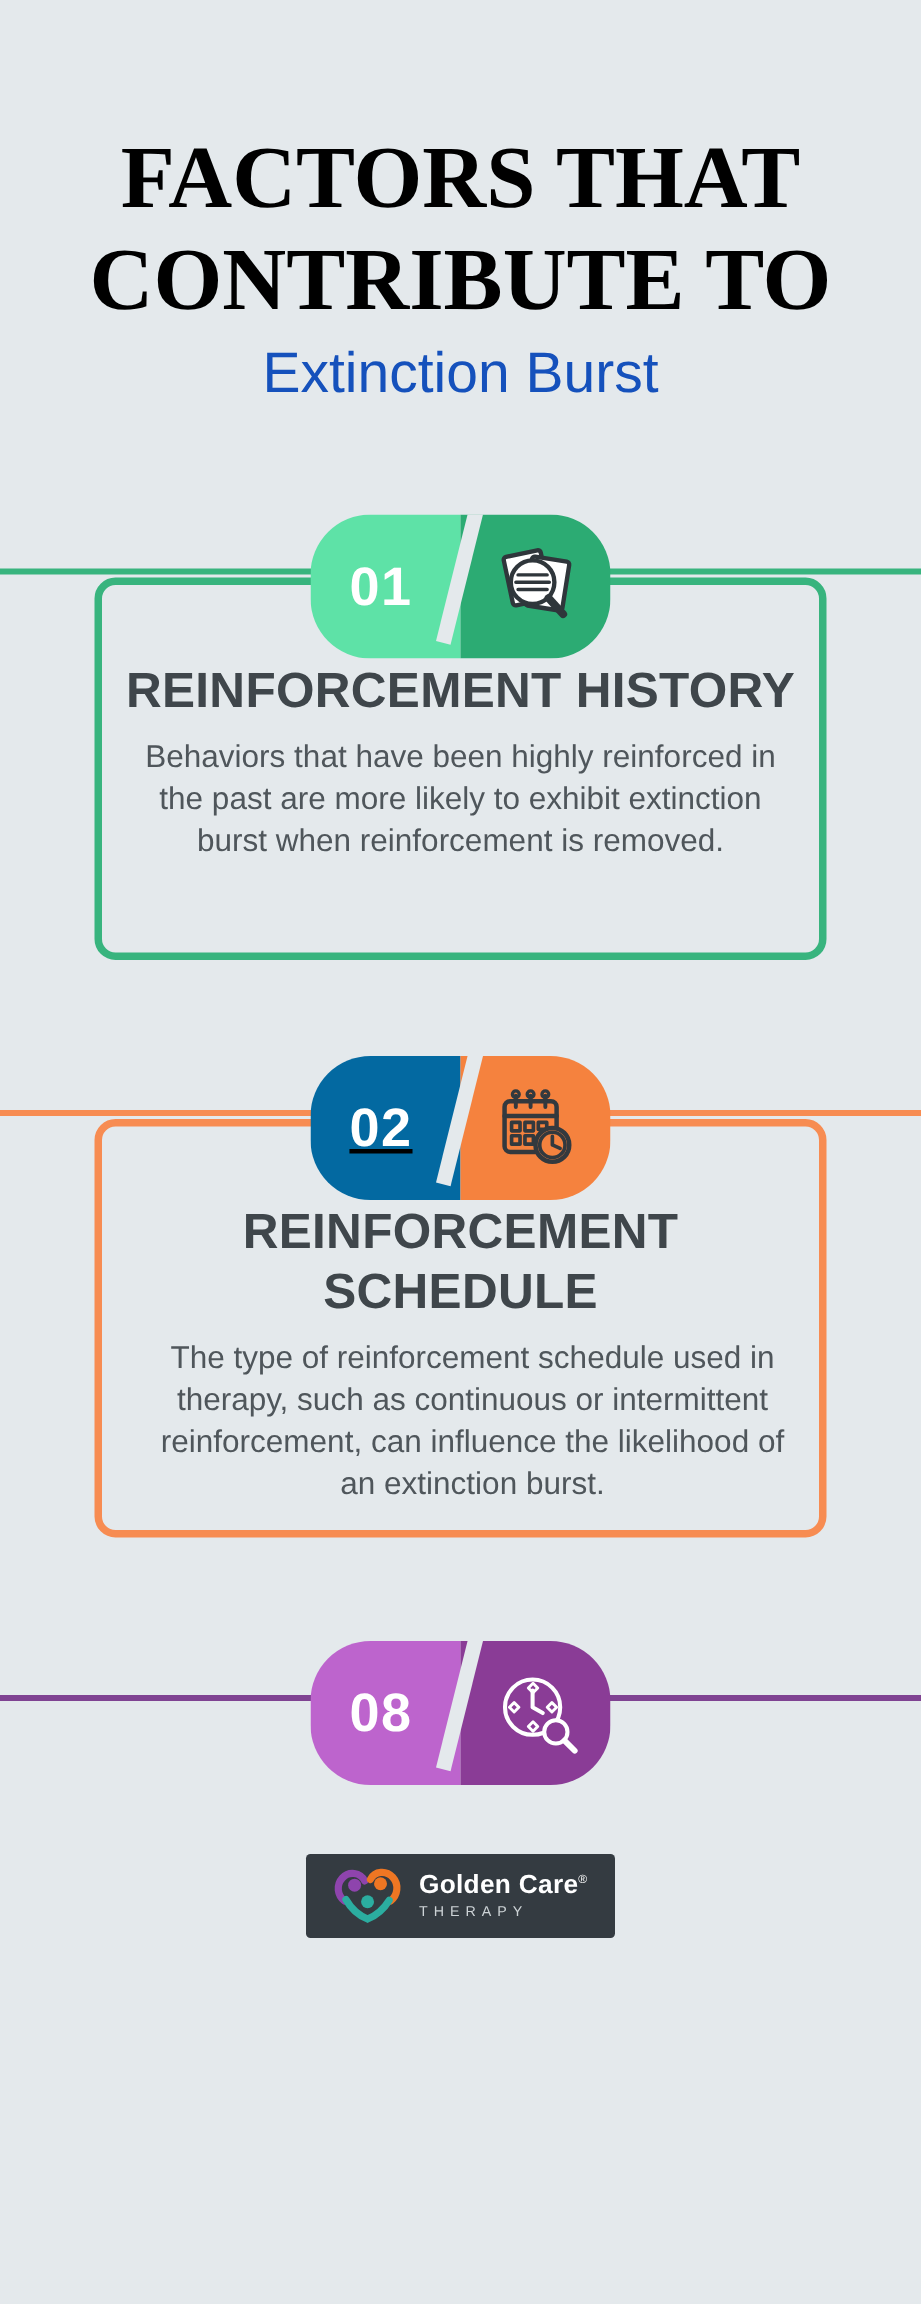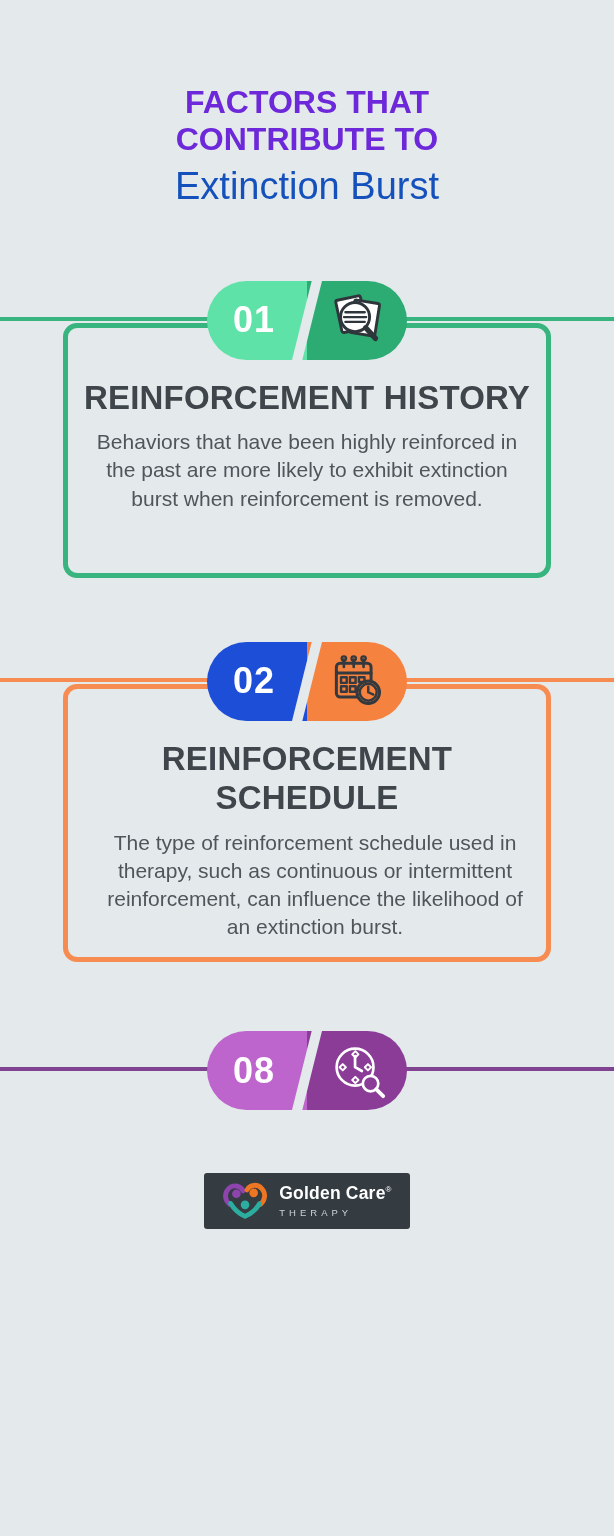--- a/index.html
+++ b/index.html
@@ -4,22 +4,22 @@
 <style>
   html,body{margin:0;padding:0;}
   body{
     width:614px;height:1536px;overflow:hidden;
     background:#E4E9EC;
     font-family:"Liberation Sans","DejaVu Sans",sans-serif;
     position:relative;
   }
   .header{padding-top:84px;text-align:center;}
   .title{
-    font-size:32px;font-weight:800;line-height:1.16;
-    color:#6d28d9;letter-spacing:0;margin:0;
+    font-size:59px;font-weight:800;line-height:1.16;
+    color:#000000;letter-spacing:0;margin:0;font-family:Liberation Serif, serif;
   }
   .subtitle{
     font-size:38px;font-weight:500;margin-top:5px;line-height:1.25;
   }
   .card-block{position:relative;width:614px;padding-top:42px;box-sizing:border-box;}
   .block-1{margin-top:70px;}
   .block-2{margin-top:64px;}
   .block-3{margin-top:69px;}
   .connector-line{
     position:absolute;left:0;right:0;top:36px;height:4px;z-index:1;
@@ -39,21 +39,21 @@
     line-height:1.2;letter-spacing:.2px;
   }
   .card-body{
     margin:11px auto 0;font-size:21px;color:#4F565B;line-height:1.34;
   }
   .card-1 .card-body{max-width:446px;}
   .card-2 .card-body{max-width:462px;margin-left:16px;}
   .card-3 .card-body{max-width:474px;}
   .badge{
     position:absolute;z-index:3;top:0;left:50%;transform:translateX(-50%);
-    width:200px;height:79px;border-radius:40px;overflow:hidden;
+    width:200px;height:96px;border-radius:40px;overflow:hidden;
     display:flex;
   }
   .badge-left{
     width:50%;height:100%;display:flex;align-items:center;justify-content:center;
   }
   .badge-num{
     color:#FFFFFF;font-size:36px;font-weight:800;letter-spacing:1px;
     padding-right:6px;
   }
   .badge-right{
@@ -113,21 +113,21 @@
   </div>
   <div class="card card-1" style="border-color: rgb(56, 180, 126);">
     <h2 class="card-heading">REINFORCEMENT HISTORY</h2>
     <p class="card-body">Behaviors that have been highly reinforced in the past are more likely to exhibit extinction burst when reinforcement is removed.</p>
   </div>
 </section>
 
 <section class="card-block block-2">
   <div class="connector-line" style="background-color: rgb(247, 140, 82);"></div>
   <div class="badge">
-    <div class="badge-left" style="background-color: #1d4ed8;">
+    <div class="badge-left" style="background-color: #0369a1; text-decoration: underline;">
       <span class="badge-num">02</span>
     </div>
     <div class="badge-right" style="background-color: rgb(245, 130, 62); --half: #F5823E; --stroke: #33393E;">
       <svg width="60" height="60" viewBox="0 0 64 64">
         <g stroke-width="3.2" stroke-linecap="round" stroke-linejoin="round">
           <rect class="st" x="10" y="13" width="37" height="36" rx="4"></rect>
           <path class="st" d="M10 23.5h37"></path>
           <path class="st" stroke-width="2.8" d="M18 9v8M28.5 9v8M39 9v8"></path>
           <circle class="st" stroke-width="2.4" cx="18" cy="8" r="2.4"></circle>
           <circle class="st" stroke-width="2.4" cx="28.5" cy="8" r="2.4"></circle>

